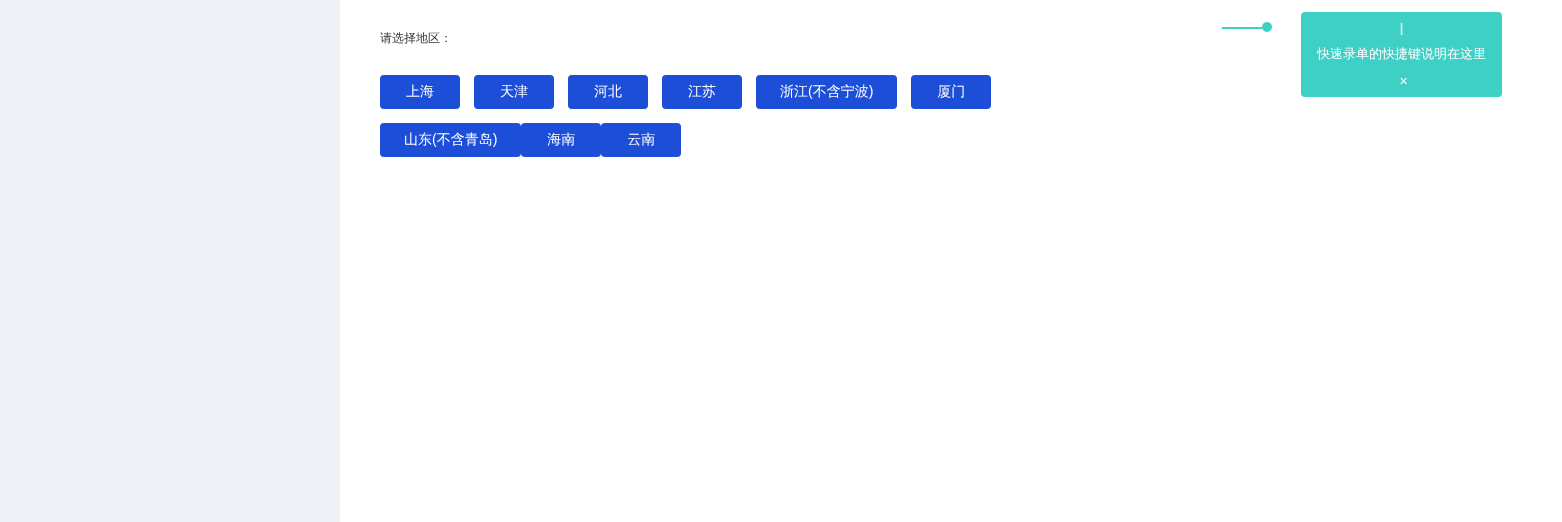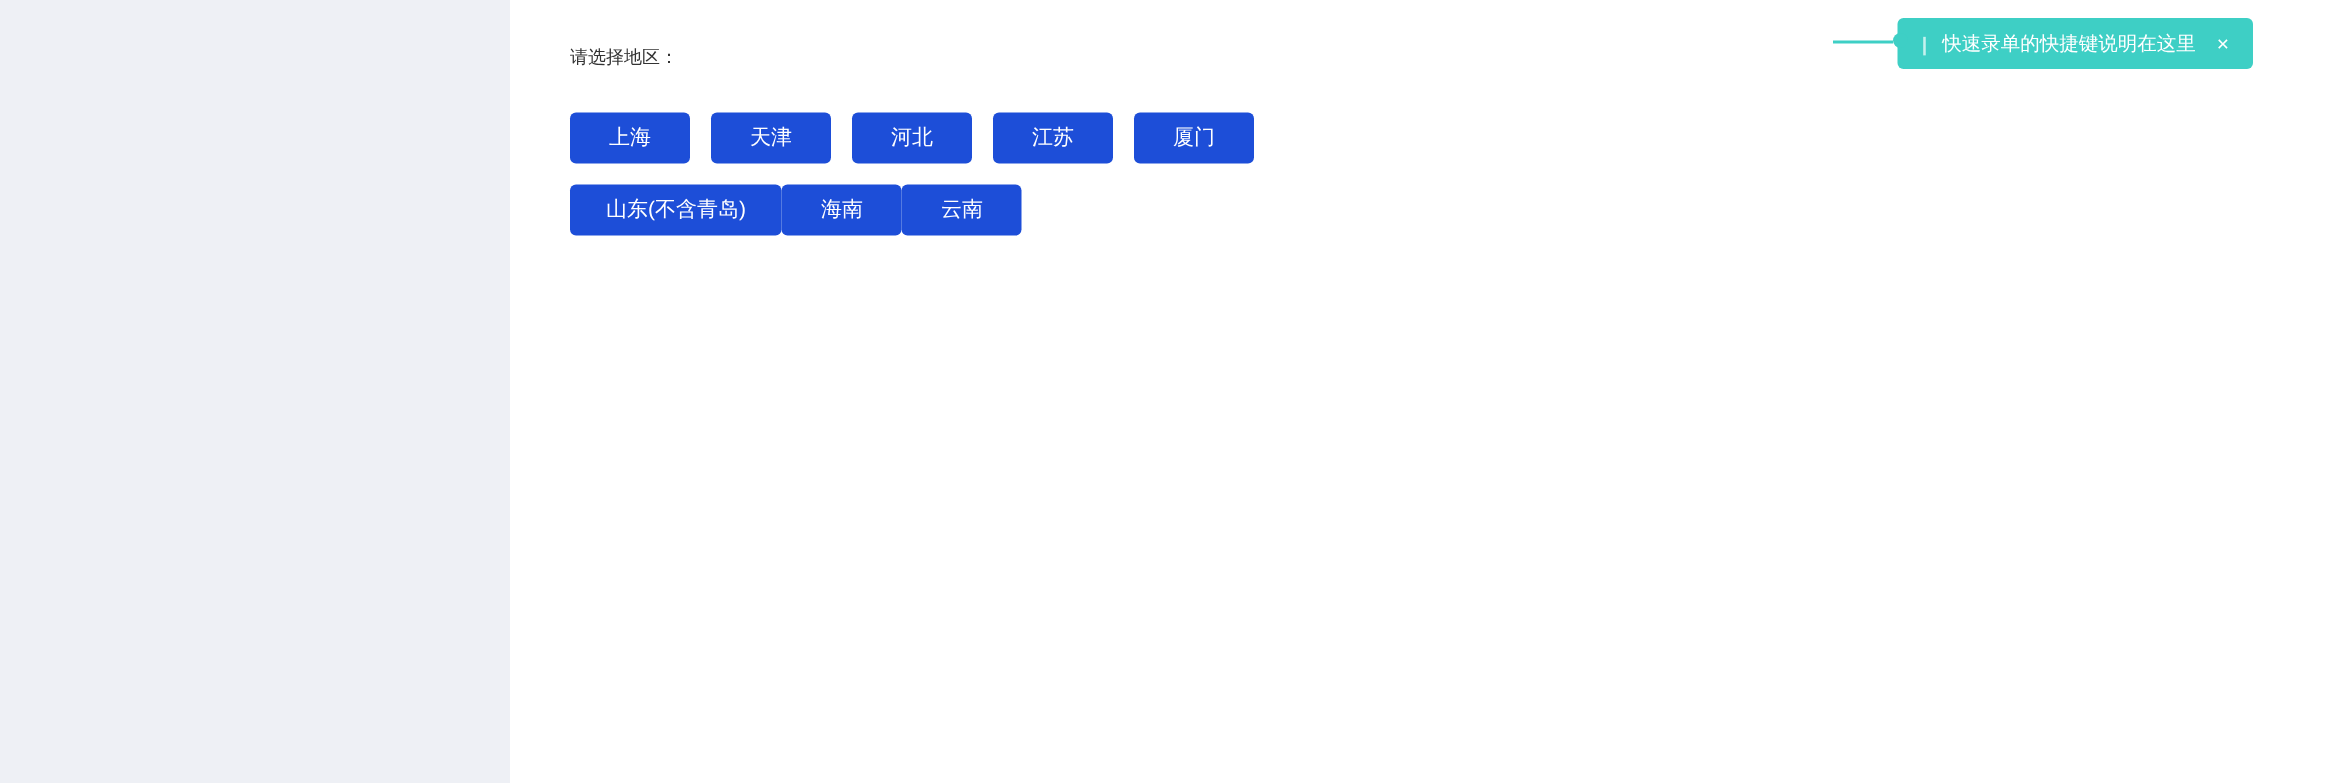--- a/index.html
+++ b/index.html
@@ -118,28 +118,29 @@
 
 <div class="main-content">
   <div class="page-title">请选择地区：</div>
 
   <div class="region-buttons">
       <div style="display: flex; gap: 14px; width: 100%;">
         <button class="region-btn">上海</button>
         <button class="region-btn">天津</button>
         <button class="region-btn">河北</button>
         <button class="region-btn">江苏</button>
+        <button class="region-btn">浙江(不含宁波)</button>
         <button class="region-btn">厦门</button>
       </div>
       <div style="display: flex; width: 100%;">
         <button class="region-btn">山东(不含青岛)</button>
         <button class="region-btn">海南</button>
         <button class="region-btn">云南</button>
       </div>
     </div>
 </div>
 
-<div class="tooltip-bar" style="position: absolute; top: 12px; right: 60px; left: auto; transform: none;">
+<div class="tooltip-bar" style="position: absolute; top: 12px; right: 60px; left: auto; transform: none; flex-direction: column;">
   <span>快速录单的快捷键说明在这里</span>
   <span class="tooltip-close">×</span>
 </div>
 <div class="tooltip-line"></div>
 <div class="tooltip-dot"></div>
 
 </body></html>

